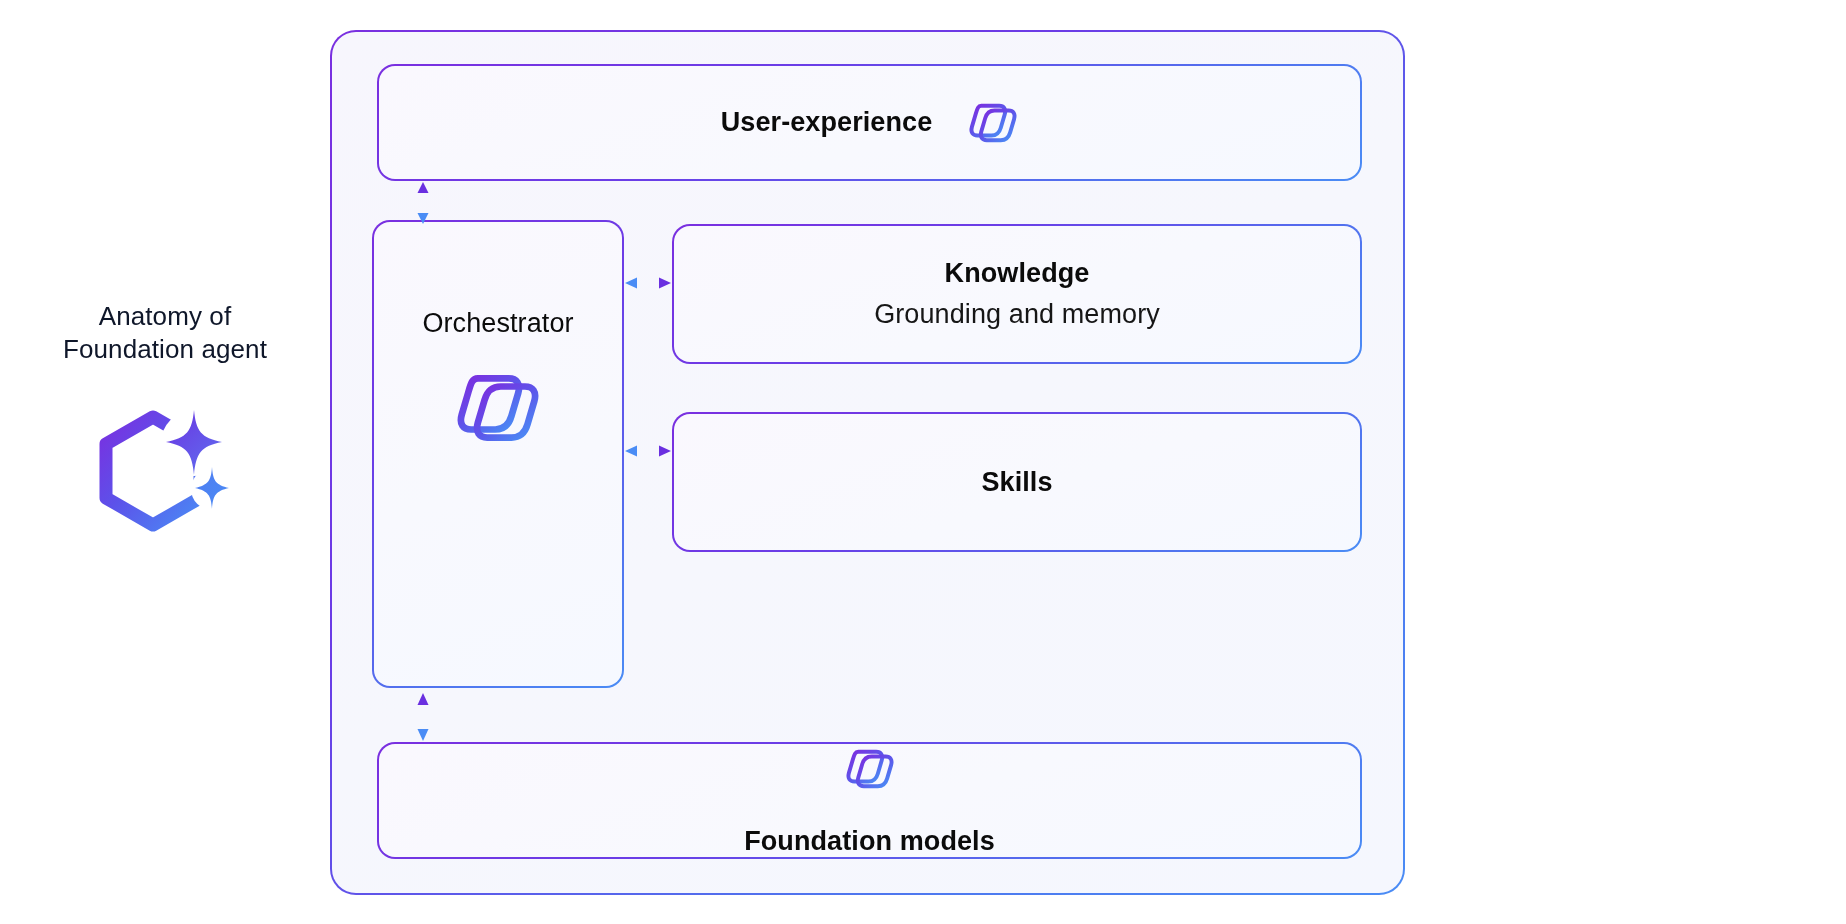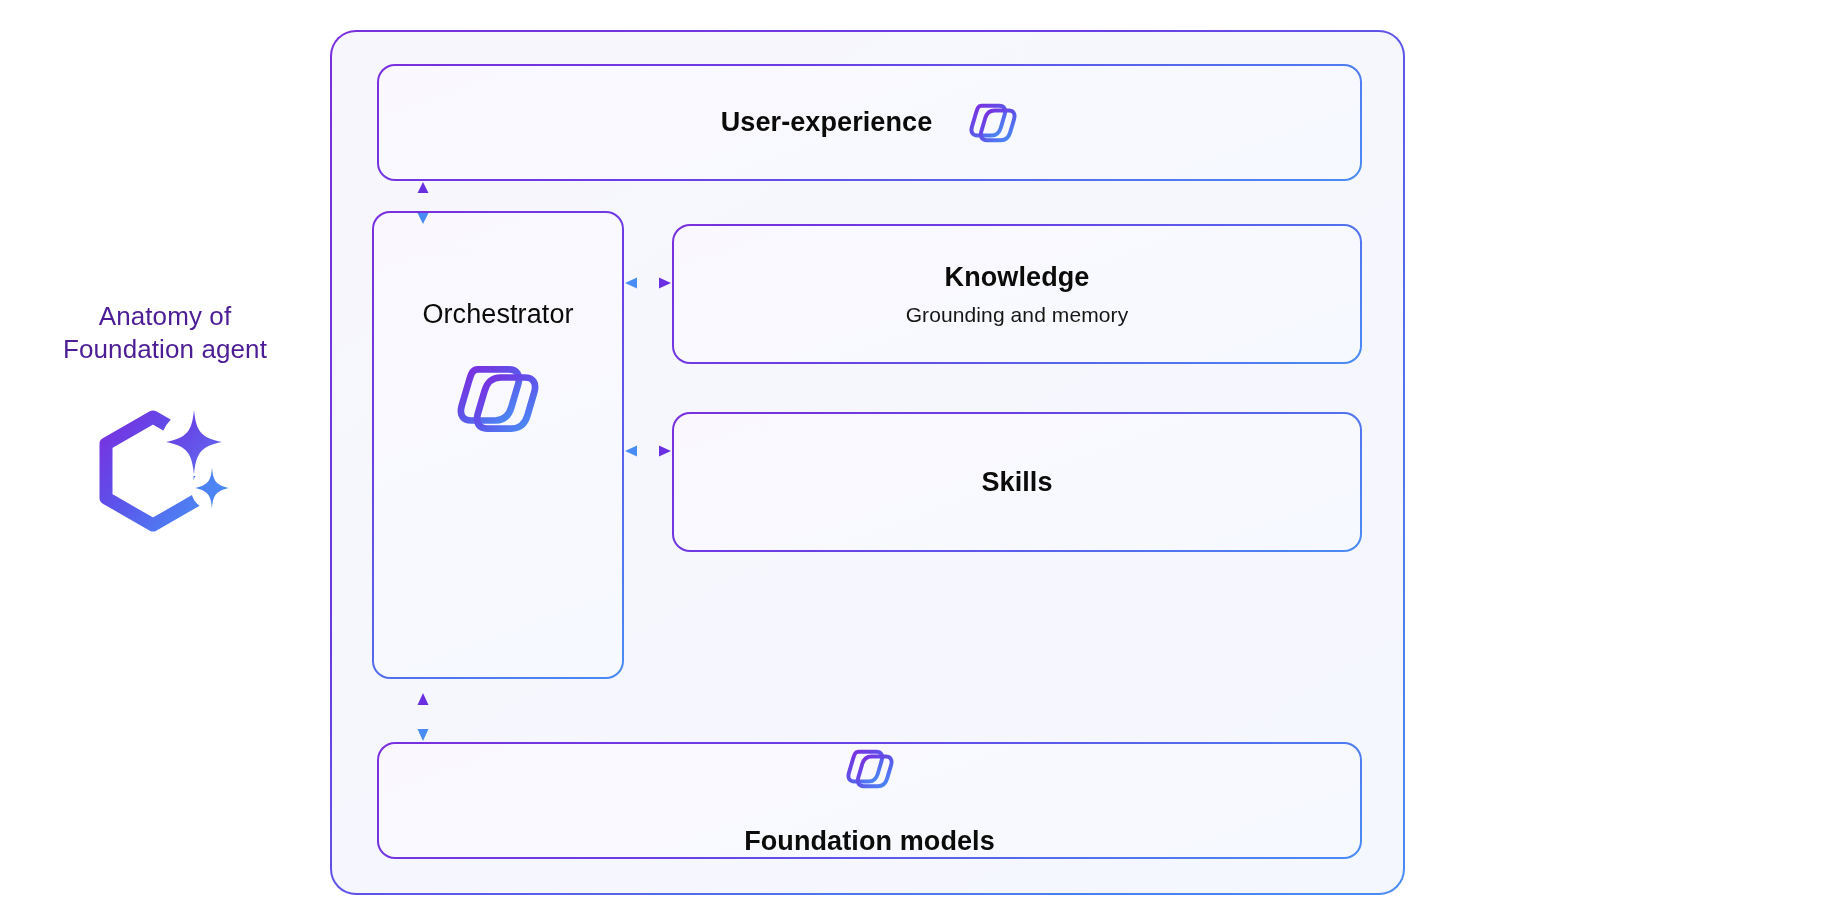--- a/index.html
+++ b/index.html
@@ -20,21 +20,21 @@
     position: absolute;
     left: 0px;
     top: 300px;
     width: 330px;
     display: flex;
     flex-direction: column;
     align-items: center;
   }
   #left-title {
     text-align: center;
-    color: #4c1d95;
+    color: #0f172a;
     font-size: 26px;
     font-weight: 400;
     line-height: 1.28;
     letter-spacing: 0.1px;
   }
   #left-title .line { display: block; }
   #agent-mark {
     margin-top: 38px;
     width: 150px;
     height: 150px;
@@ -70,35 +70,35 @@
     justify-content: center;
   }
   .card-title {
     color: #0b0b0b;
     font-size: 27px;
     font-weight: 700;
     letter-spacing: 0.1px;
   }
   .card-sub {
     color: #161616;
-    font-size: 21px;
+    font-size: 27px;
     font-weight: 400;
     margin-top: 10px;
     letter-spacing: 0.1px;
   }
 
   
   #card-ux {
     left: 45px;  top: 32px;  width: 985px; height: 117px;
     flex-direction: row;
     gap: 36px;
     text-align: right;
   }
   #card-orch {
-    left: 40px;  top: 179px; width: 252px; height: 468px;
+    left: 40px;  top: 188px; width: 252px; height: 468px;
     justify-content: flex-start;
     padding-top: 86px;
   }
   #card-orch .card-title { font-size: 27px; font-weight: 400; }
   #card-know {
     left: 340px; top: 192px; width: 690px; height: 140px;
   }
   #card-skills {
     left: 340px; top: 380px; width: 690px; height: 140px;
   }

